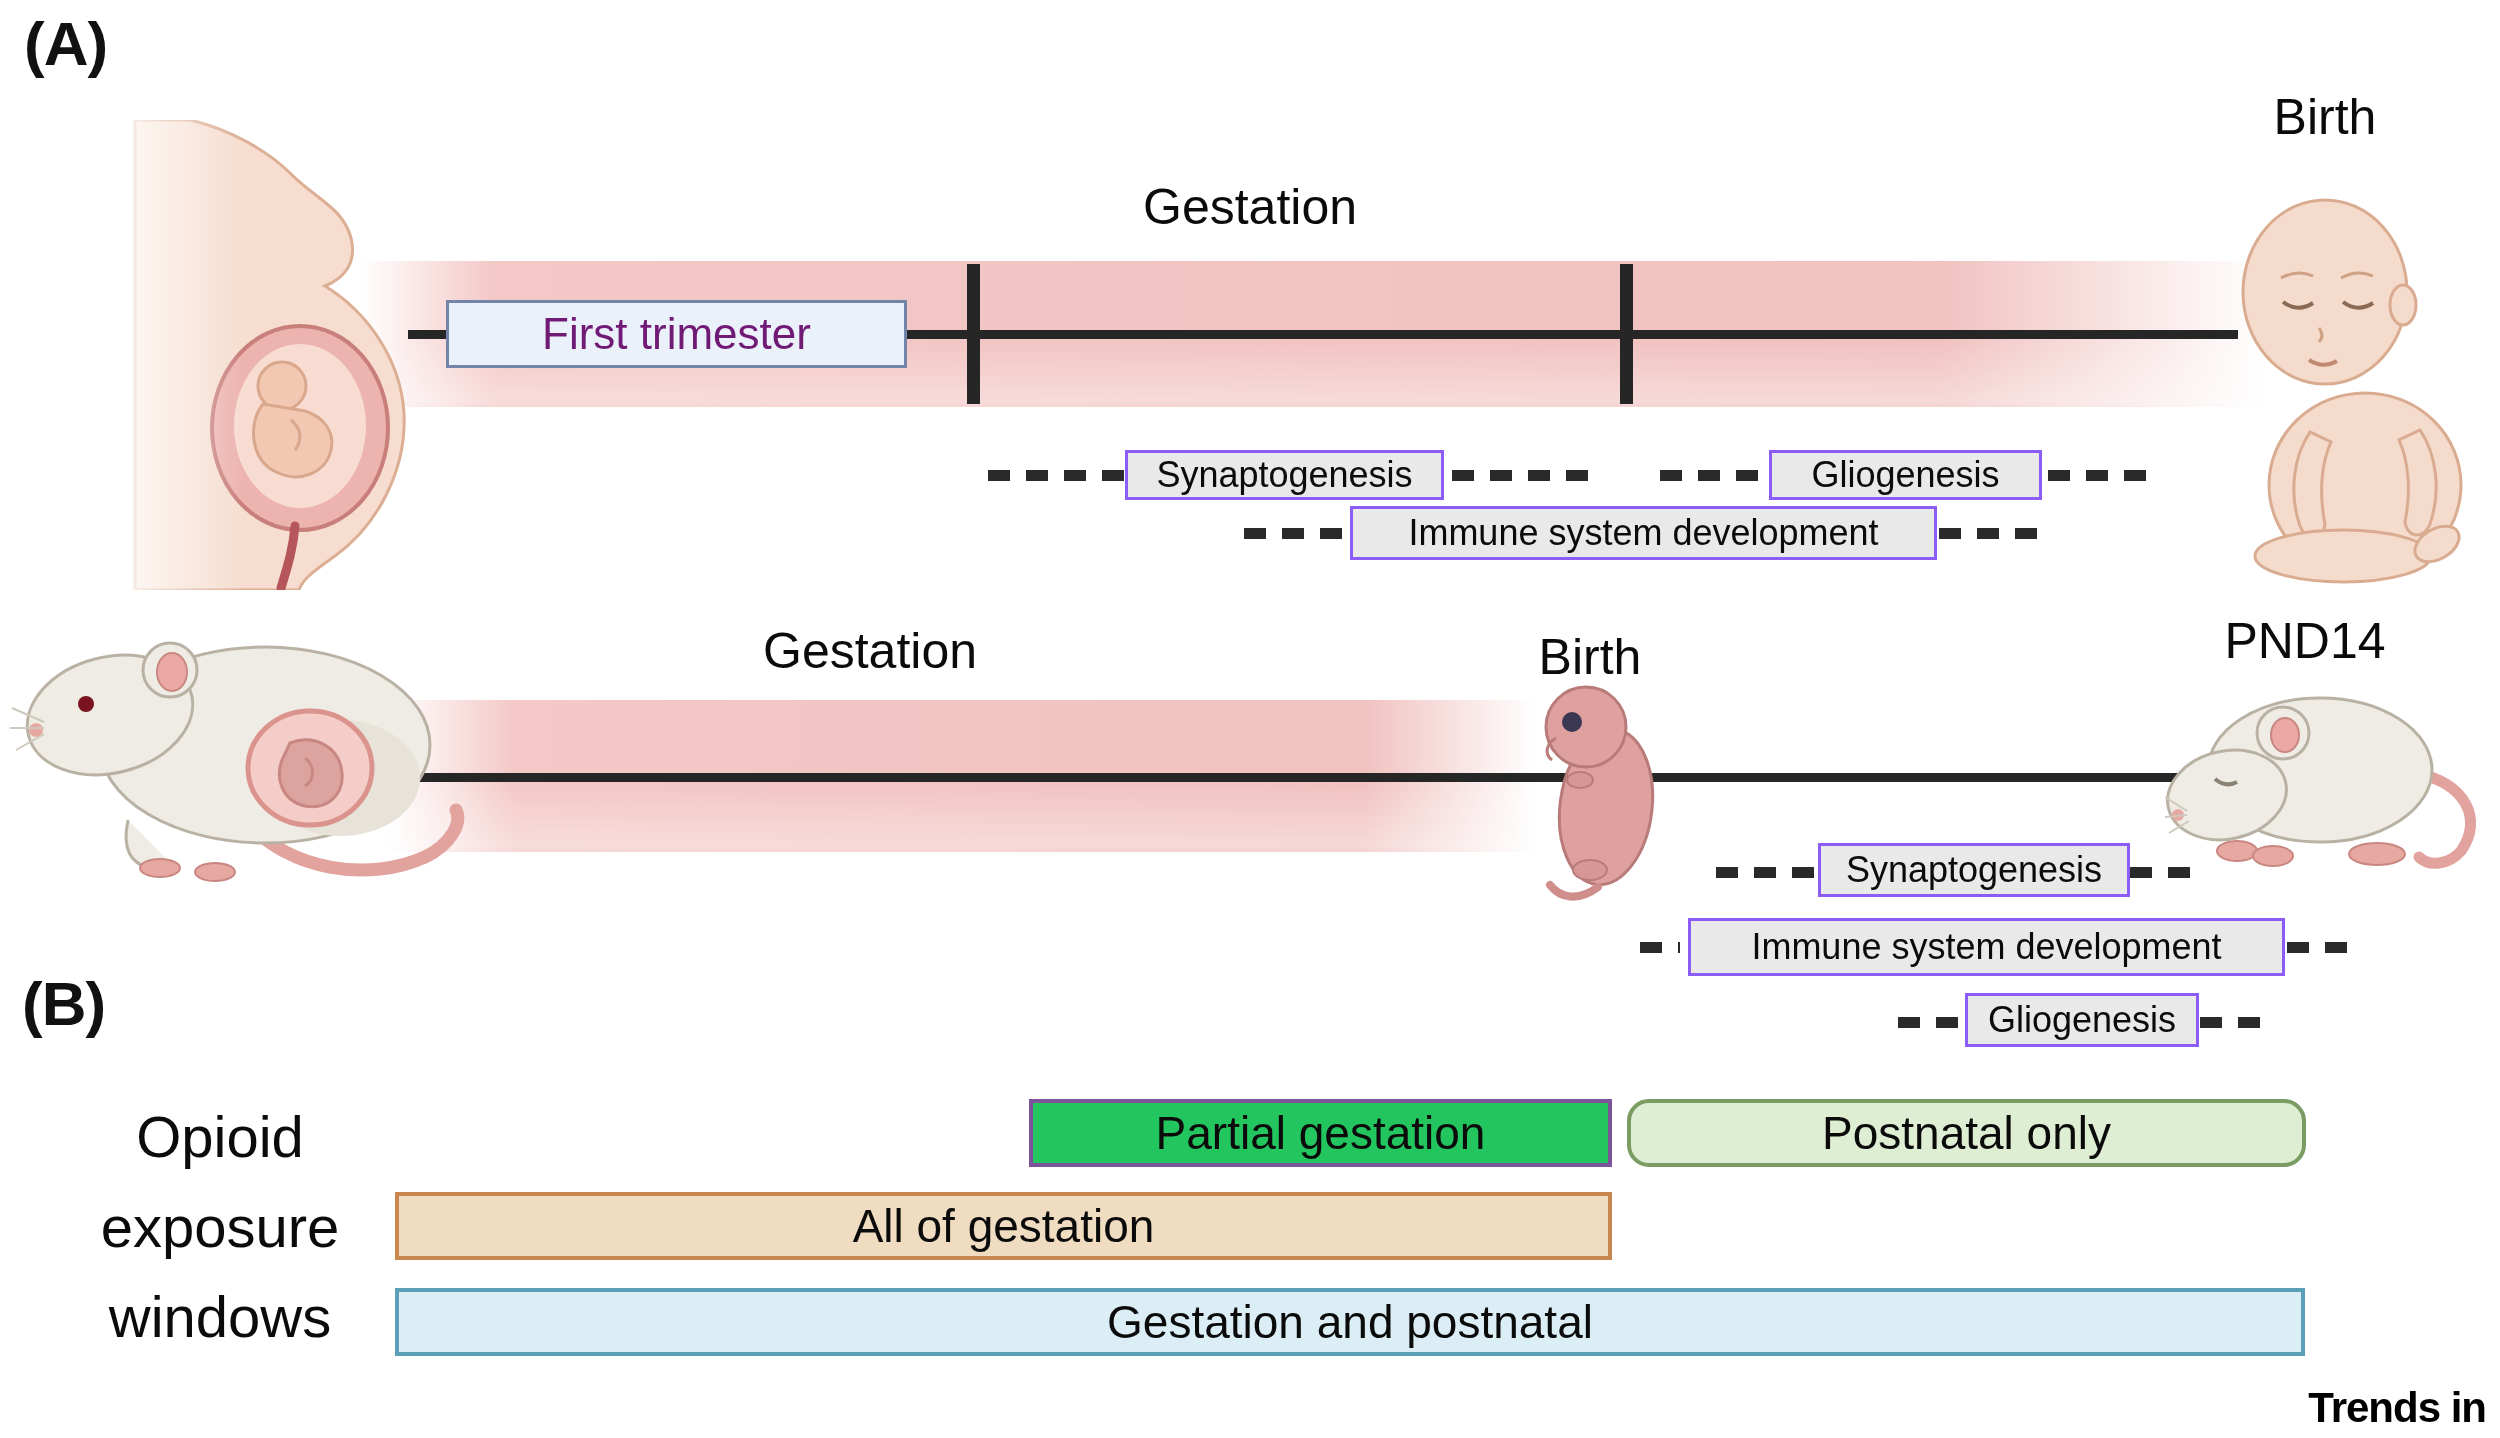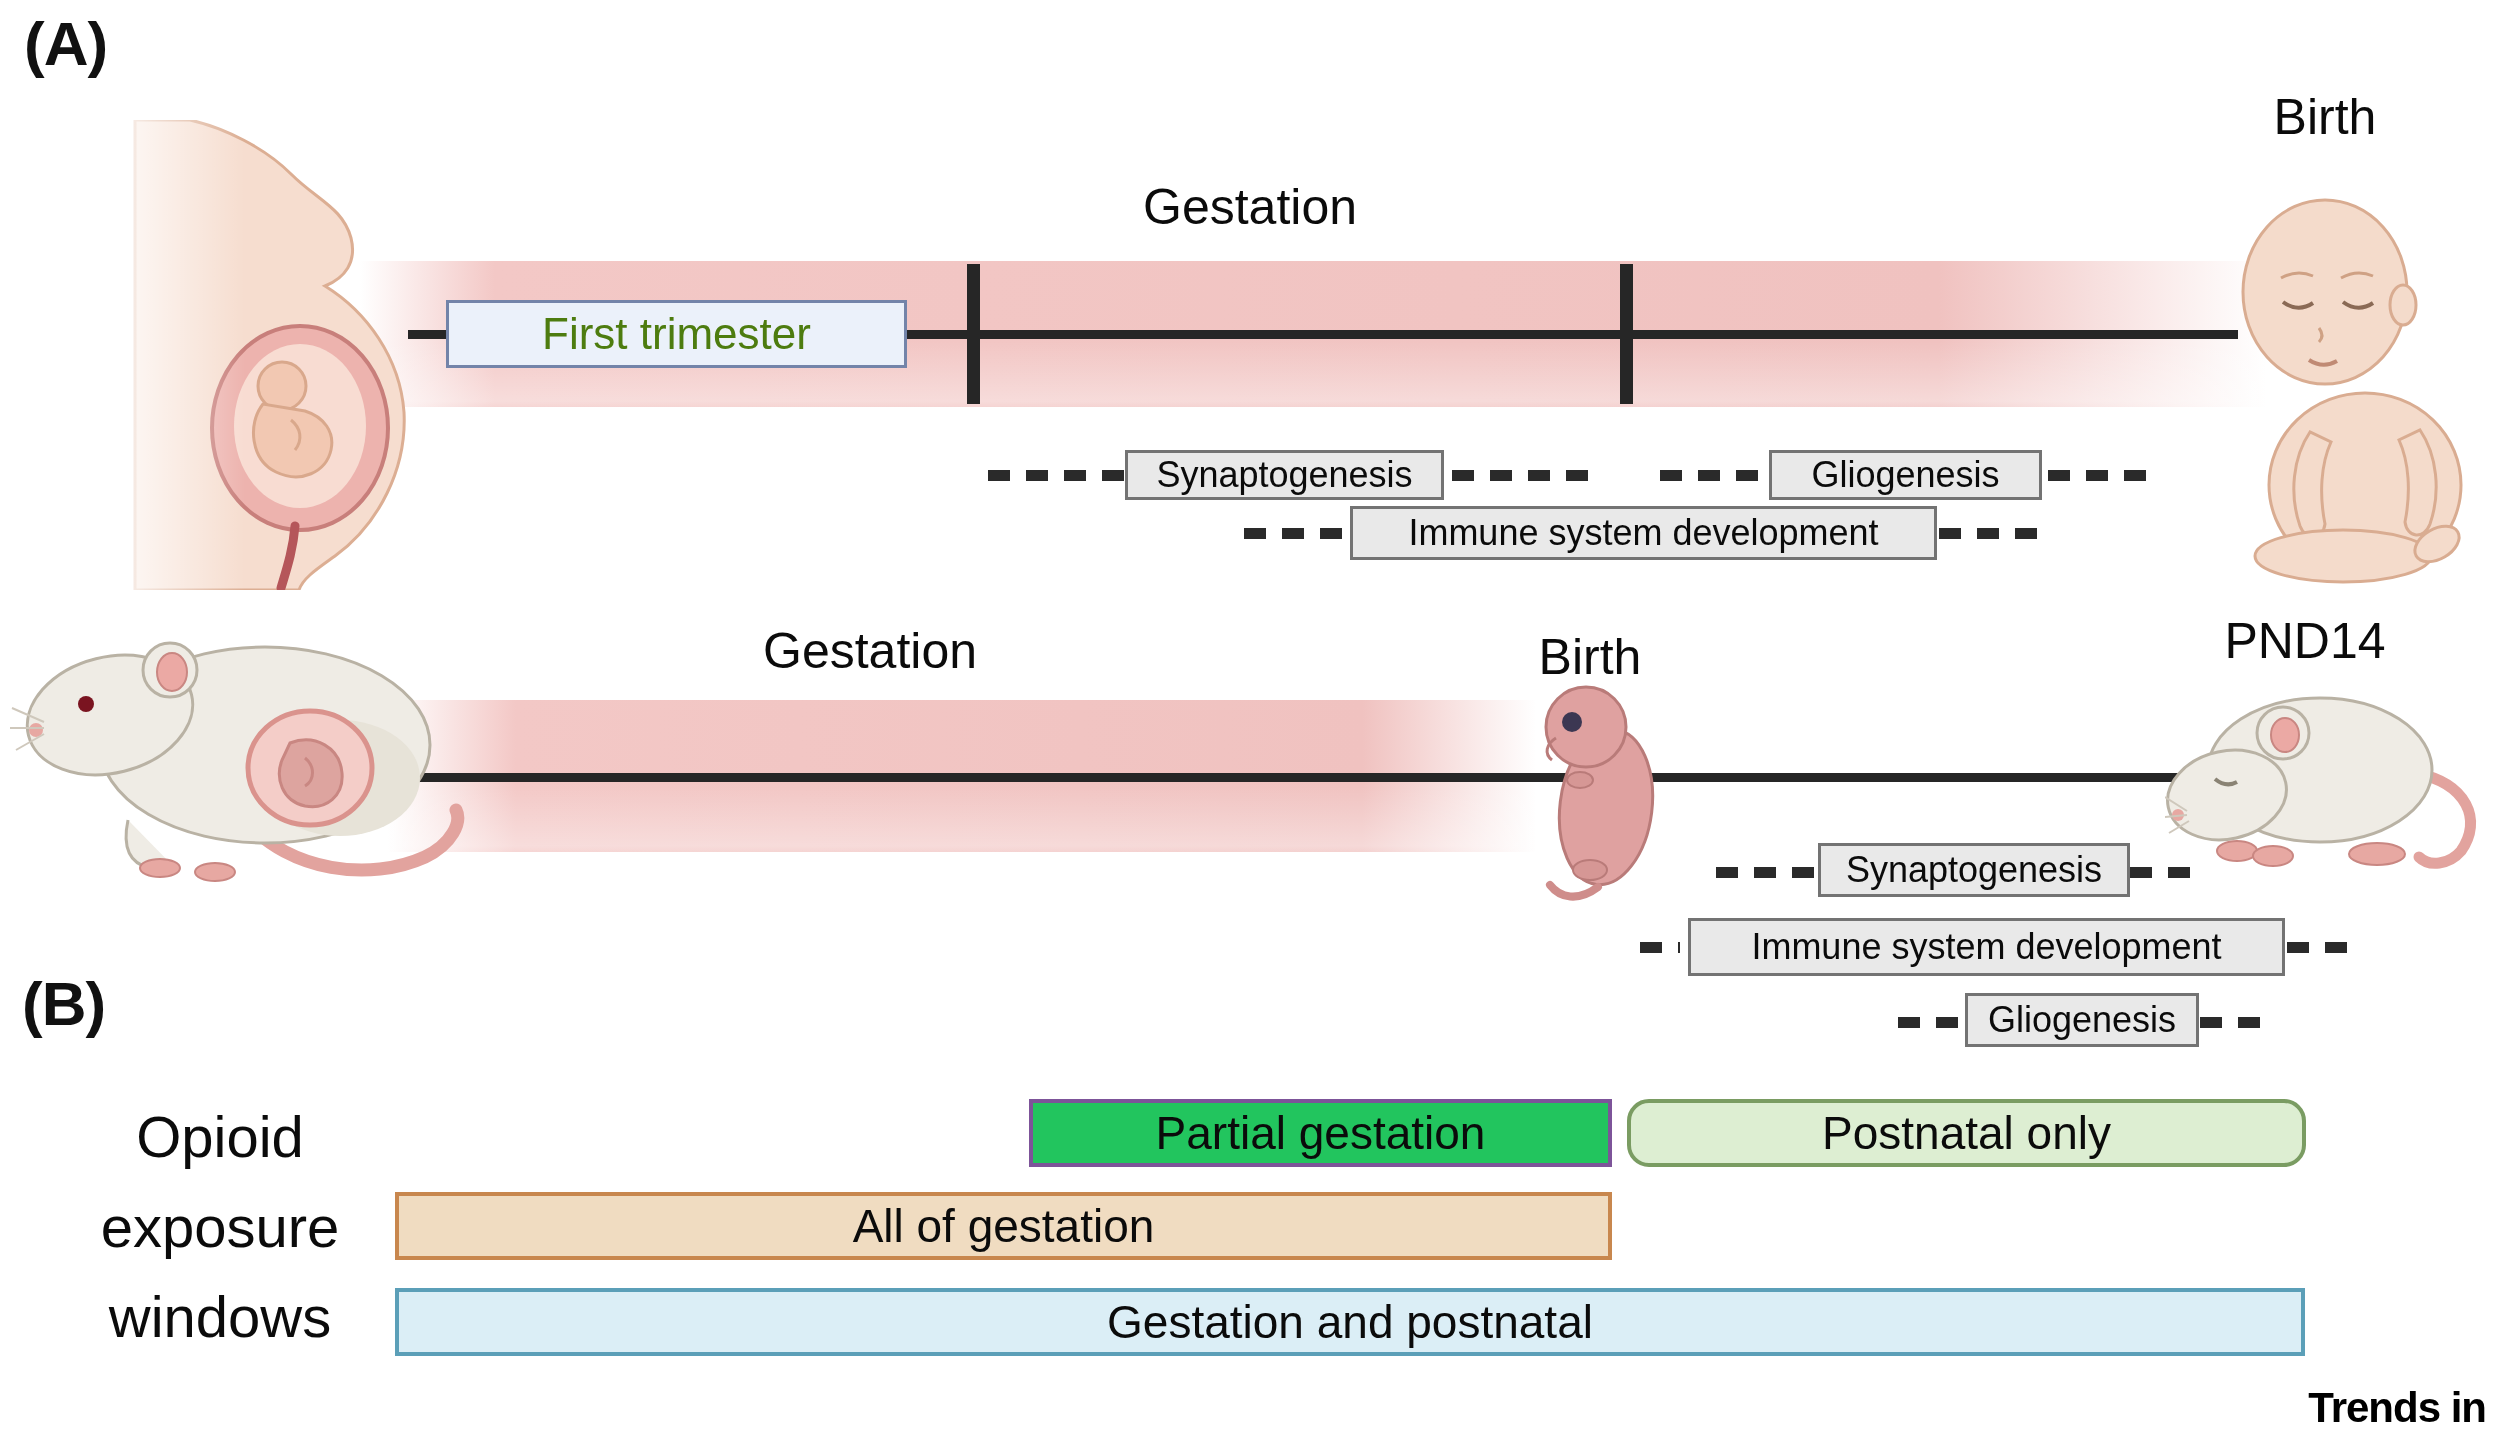--- a/index.html
+++ b/index.html
@@ -10,22 +10,22 @@
   .timeline-title{font-size:50px;color:#0b0b0b;text-align:center;}
   .band{background:
       linear-gradient(180deg, rgba(255,255,255,0) 0%, rgba(255,255,255,0) 55%, rgba(255,255,255,0.38) 96%, rgba(255,255,255,0.25) 100%),
       linear-gradient(90deg, rgba(243,200,198,0) 0%, #f3c8c6 7%, #f0c2c0 82%, rgba(243,200,198,0) 99%);}
   .band-rodent{background:
       linear-gradient(180deg, rgba(255,255,255,0) 0%, rgba(255,255,255,0) 55%, rgba(255,255,255,0.38) 96%, rgba(255,255,255,0.25) 100%),
       linear-gradient(90deg, rgba(243,200,198,0) 0%, #f3c8c6 11%, #f0c2c0 84%, rgba(243,200,198,0) 99%);}
   .hline{background:#262626;height:9px;}
   .tick{background:#262626;width:13px;height:140px;}
   .trimester{background:#ebf1fa;border:3px solid #7384a9;display:flex;align-items:center;justify-content:center;
-    font-size:44px;color:#4d7c0f;white-space:nowrap;}
-  .process{background:#e9e9e9;border:3px solid #737373;display:flex;align-items:center;justify-content:center;
+    font-size:44px;color:#701a75;white-space:nowrap;}
+  .process{background:#e9e9e9;border:3px solid #8b5cf6;display:flex;align-items:center;justify-content:center;
     font-size:36px;color:#0b0b0b;white-space:nowrap;}
   .dash{height:11px;background:repeating-linear-gradient(90deg,#2a2a2a 0 22px,transparent 22px 38px);}
   .bar{height:60px;border:4px solid #888;display:flex;align-items:center;justify-content:center;
     font-size:46px;color:#0b0b0b;white-space:nowrap;}
   .axis-title{font-size:58px;line-height:90px;text-align:center;color:#0b0b0b;}
   .footer{font-size:42px;font-weight:bold;text-align:right;color:#000;letter-spacing:-1px;}
 </style>
 </head>
 <body>
 

